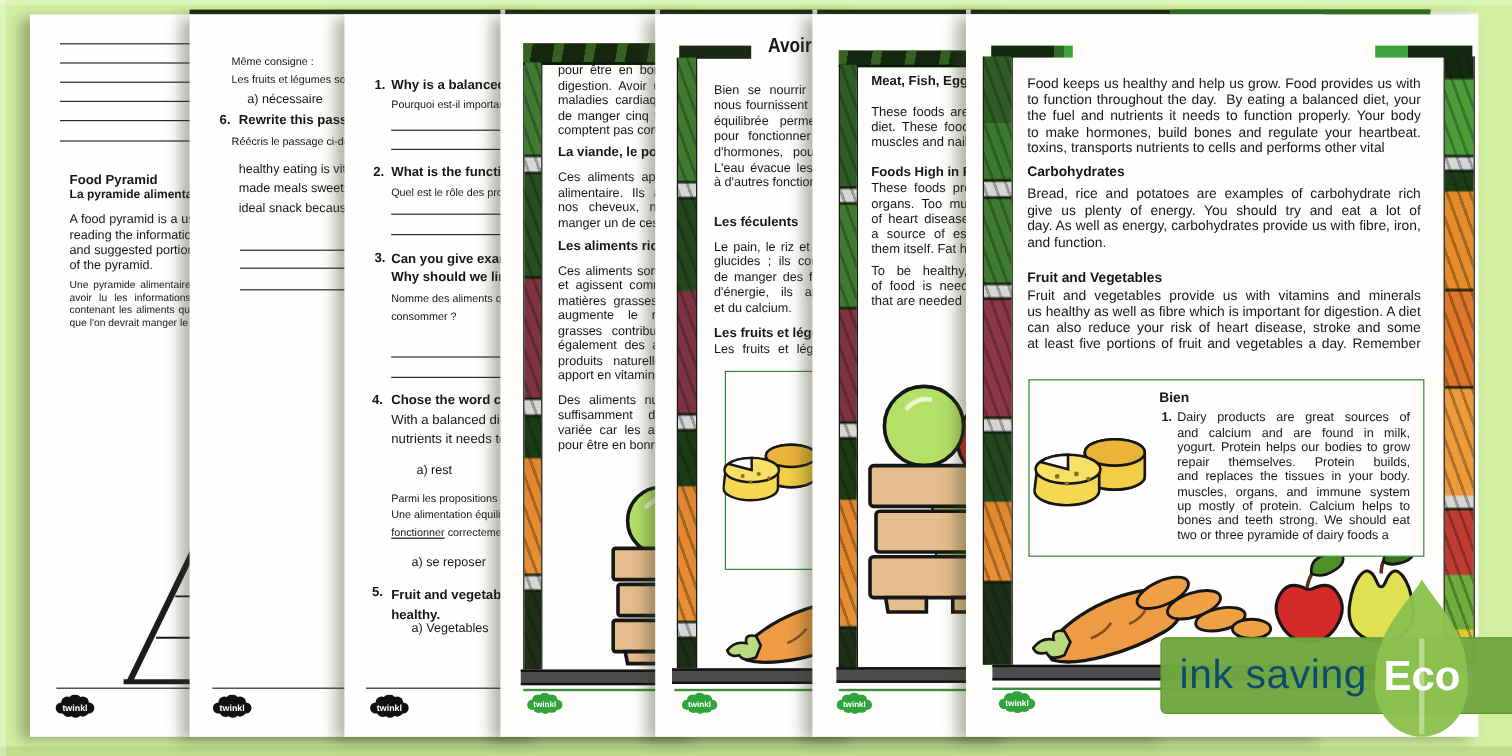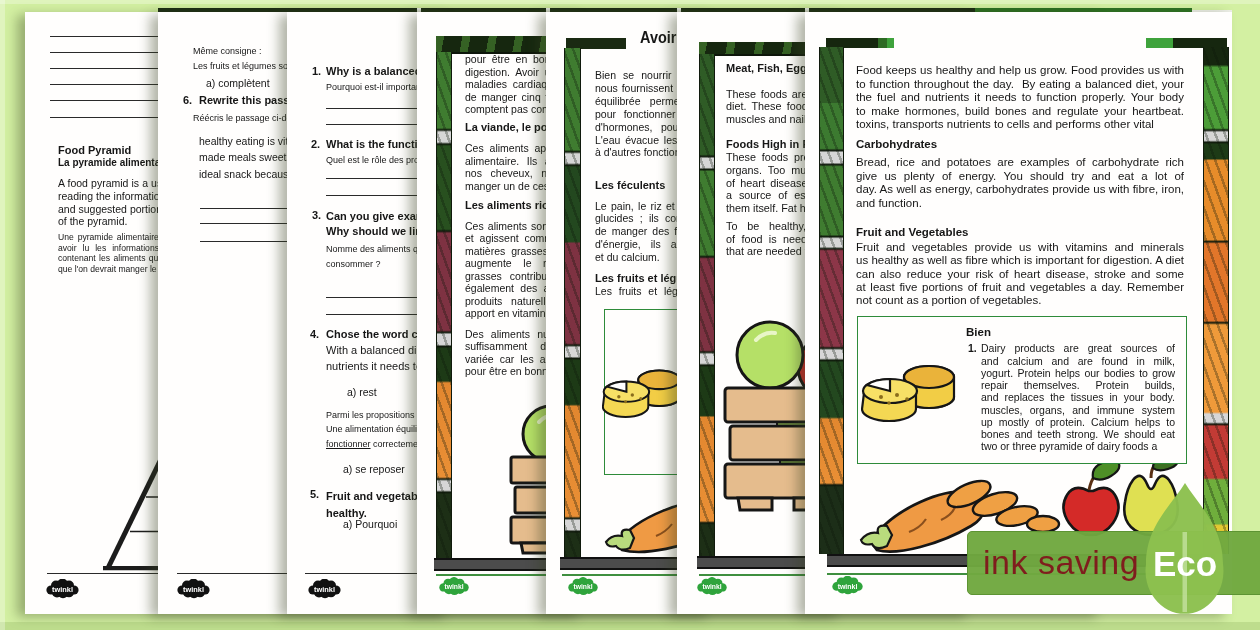--- a/index.html
+++ b/index.html
@@ -78,21 +78,21 @@
       <circle cx="18" cy="13.6" r="5.6"></circle>
         <circle cx="24" cy="13" r="5.2"></circle>
     </g>
     <text x="17.5" y="13.2" font-size="7.4" font-weight="bold" fill="#fff" text-anchor="middle" font-family="Liberation Sans">twinkl</text>
   </svg>
 </div>
 
 <div class="page" id="p2" style="left:158px;z-index:2;">
   <div class="t" style="left:35px;top:34px;font-size:9px;">Même consigne :</div>
   <div class="t" style="left:35px;top:48.5px;font-size:9px;">Les fruits et légumes sont nécessaires ou superflus dans un</div>
-  <div class="t" style="left:48px;top:65px;font-size:10.5px;">a) complètent</div>
+  <div class="t" style="left:48px;top:65px;font-size:10.5px;">a) nécessaire</div>
   <div class="t b" style="left:25px;top:82px;font-size:11px;">6.</div>
   <div class="t b" style="left:41px;top:82px;font-size:11px;">Rewrite this passage using the correct punctuation.</div>
   <div class="t" style="left:35px;top:100.5px;font-size:9px;">Réécris le passage ci-dessous en corrigeant la ponctuation.</div>
   <div class="t" style="left:41px;top:121px;font-size:10.5px;line-height:16.4px;width:310px;">healthy eating is vital for a balanced lifestyle home<br>
   made meals sweets and chocolate in moderation an<br>
   ideal snack because it tastes great</div>
   <div class="ln" style="left:42px;top:195.5px;width:290px;"></div>
   <div class="ln" style="left:42px;top:211.2px;width:290px;"></div>
   <div class="ln" style="left:42px;top:229.4px;width:290px;"></div>
   <div class="foot" style="left:19px;width:116px;"></div>
@@ -130,21 +130,21 @@
   <div class="t b" style="left:23px;top:315.5px;font-size:11px;">4.</div>
   <div class="t b" style="left:39px;top:315.5px;font-size:11px;">Chose the word closest in meaning to the underlined word.</div>
   <div class="t" style="left:39px;top:331.4px;font-size:11px;line-height:15.7px;">With a balanced diet, your body is obtaining the<br>nutrients it needs to function correctly.</div>
   <div class="t" style="left:60px;top:374.1px;font-size:10.5px;">a) rest</div>
   <div class="t" style="left:39px;top:398.2px;font-size:9px;">Parmi les propositions suivantes, trouve le mot dont le sens se</div>
   <div class="t" style="left:39px;top:412.3px;font-size:9px;">Une alimentation équilibrée permet au corps de</div>
   <div class="t" style="left:39px;top:426.5px;font-size:9px;"><span style="text-decoration:underline;">fonctionner</span> correctement.</div>
   <div class="t" style="left:56px;top:450.7px;font-size:10.5px;">a) se reposer</div>
   <div class="t b" style="left:23px;top:476.4px;font-size:11px;">5.</div>
   <div class="t b" style="left:39px;top:476.4px;font-size:11px;line-height:16.8px;">Fruit and vegetables provide nutrients that keep us<br>healthy.</div>
-  <div class="t" style="left:56px;top:505.8px;font-size:10.5px;">a) Pourquoi</div>
+  <div class="t" style="left:56px;top:505.8px;font-size:10.5px;">a) Vegetables</div>
   <div class="foot" style="left:18px;width:128px;"></div>
   <svg style="position:absolute;left:20px;top:567px;" width="35" height="20" viewBox="0 0 35 20">
     <g fill="#111111">
       <circle cx="6" cy="11" r="4.6"></circle>
         <circle cx="11" cy="6.5" r="5"></circle>
         <circle cx="17.5" cy="5" r="5.4"></circle>
       <circle cx="24" cy="6.5" r="5"></circle>
         <circle cx="29" cy="11" r="4.6"></circle>
         <circle cx="12" cy="13" r="5.4"></circle>
       <circle cx="18" cy="13.6" r="5.6"></circle>
@@ -375,21 +375,20 @@
     <div class="jl">give us plenty of energy. You should try and eat a lot of carbohydrates each</div>
     <div class="jl">day. As well as energy, carbohydrates provide us with fibre, iron, B vitamins</div>
     <div class="jll">and function.</div>
   </div>
   <div class="t b" style="left:51px;top:214.3px;font-size:11.5px;">Fruit and Vegetables</div>
   <div class="t" style="left:51px;top:228.7px;font-size:11.5px;line-height:13.45px;width:328px;">
     <div class="jl">Fruit and vegetables provide us with vitamins and minerals essential for keeping</div>
     <div class="jl">us healthy as well as fibre which is important for digestion. A diet high in fibre</div>
     <div class="jl">can also reduce your risk of heart disease, stroke and some cancers. Try to eat</div>
     <div class="jl">at least five portions of fruit and vegetables a day. Remember that potatoes do</div>
-    <div class="jll">not count as a portion of vegetables.</div>
   </div>
   <div style="position:absolute;left:52px;top:303.5px;width:328px;height:146px;border:1.6px solid #2e8b3a;"></div>
   <div class="t b" style="left:161px;top:314px;font-size:11.5px;">Bien</div>
   <div class="t b" style="left:163px;top:330.4px;font-size:10.5px;">1.</div>
   <div class="t" style="left:176px;top:330.4px;font-size:10.5px;line-height:12.25px;width:194px;">
     <div class="jl">Dairy products are great sources of protein</div>
     <div class="jl">and calcium and are found in milk, cheese and</div>
     <div class="jl">yogurt. Protein helps our bodies to grow or</div>
     <div class="jl">repair themselves. Protein builds, maintains,</div>
     <div class="jl">and replaces the tissues in your body. Your</div>
@@ -451,21 +450,21 @@
         <circle cx="12" cy="13" r="5.4"></circle>
       <circle cx="18" cy="13.6" r="5.6"></circle>
         <circle cx="24" cy="13" r="5.2"></circle>
     </g>
     <text x="17.5" y="13.2" font-size="7.4" font-weight="bold" fill="#fff" text-anchor="middle" font-family="Liberation Sans">twinkl</text>
   </svg>
 </div>
 
 <div id="banner" style="position:absolute;left:967px;top:531px;width:300px;height:62px;z-index:20;
      background:rgba(113,168,64,.97);border:1px solid #5d9433;border-radius:5px;"></div>
-<div id="inksaving" style="position:absolute;left:983px;top:543px;z-index:21;color:#7f1d1d;
+<div id="inksaving" style="position:absolute;left:983px;top:543px;z-index:21;color:#0c4a6e;
      font-size:34px;letter-spacing:.5px;">ink saving</div>
 <svg id="leaf" style="position:absolute;left:1138px;top:478px;z-index:22;" width="96" height="140" viewBox="0 0 96 140">
   <path d="M47 5 C 61 28 85 48 85 86 A 39 43 0 1 1 8 86 C 8 48 33 28 47 5 Z" fill="rgba(140,192,78,.97)"></path>
   <rect x="44.5" y="54" width="4.5" height="80" fill="rgba(220,240,195,.55)"></rect>
 </svg>
 <div id="eco" style="position:absolute;left:1147px;top:544px;width:76px;z-index:23;color:#fff;
      font-size:35px;font-weight:bold;text-align:center;">Eco</div>
 
 <div class="vig-b"></div>
 <div class="vig-l"></div>

